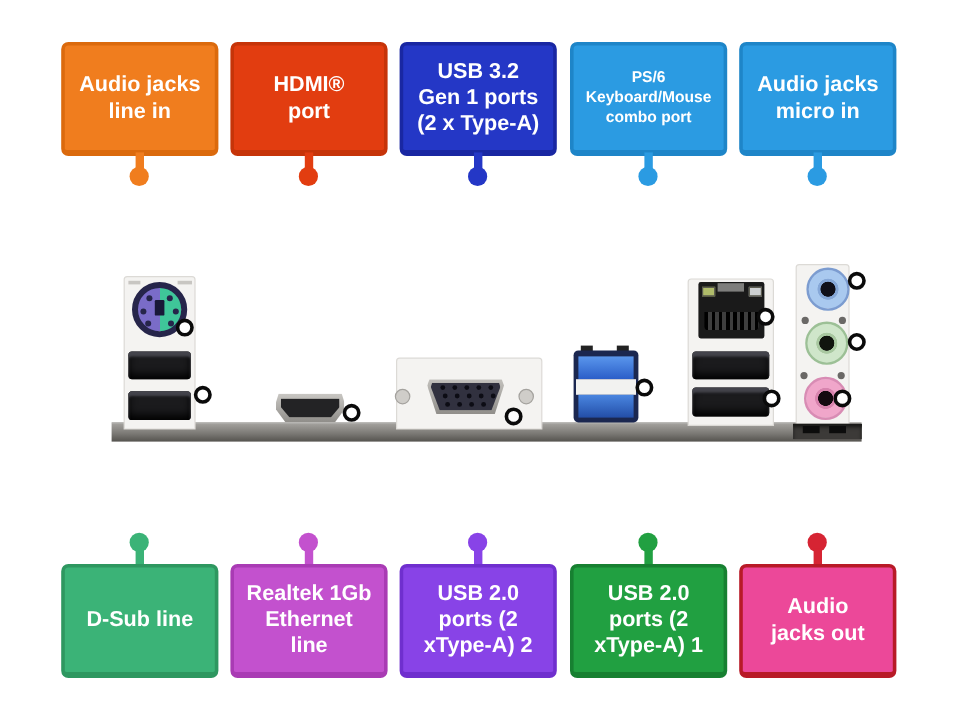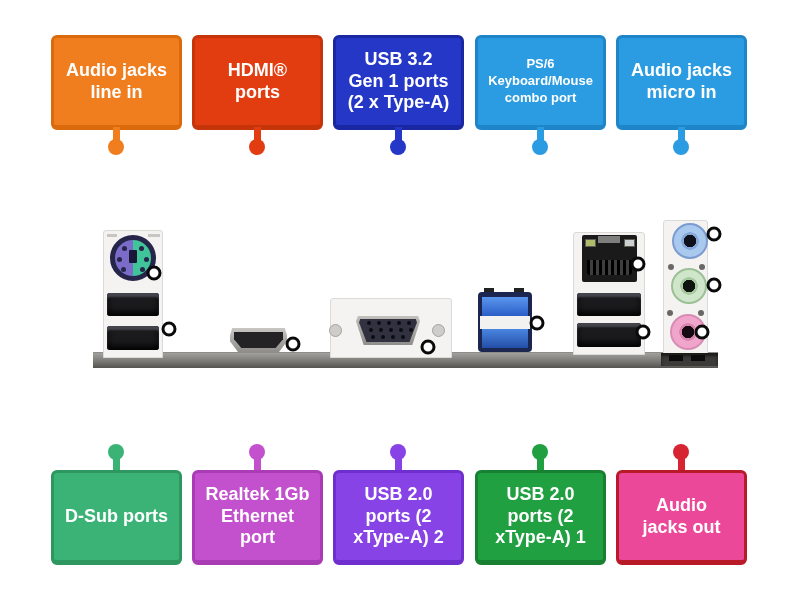--- a/index.html
+++ b/index.html
@@ -33,21 +33,21 @@
             box-shadow:inset 0 4px 2px #44444c, inset 0 -4px 7px #000;}
   .marker{position:absolute;width:9px;height:9px;background:#ffffff;
           border:3.5px solid #0a0a0a;border-radius:50%;transform:translate(-50%,-50%);cursor:pointer;z-index:5;}
 </style>
 </head>
 <body>
 
 <div class="lbox top-row" style="left: 51px; background-color: rgb(240, 125, 30); border-color: rgb(219, 106, 13);">Audio jacks
 line in</div>
 <div class="lbox top-row" style="left: 192px; background-color: rgb(226, 61, 16); border-color: rgb(198, 52, 9);">HDMI®
-ports</div>
+port</div>
 <div class="lbox top-row" style="left: 333px; background-color: rgb(36, 55, 198); border-color: rgb(25, 39, 162);">USB 3.2
 Gen 1 ports
 (2 x Type-A)</div>
 <div class="lbox top-row sm" style="left: 475px; background-color: rgb(43, 155, 226); border-color: rgb(30, 133, 200);">PS/6
 Keyboard/Mouse
 combo port</div>
 <div class="lbox top-row" style="left: 616px; background-color: rgb(43, 155, 226); border-color: rgb(30, 133, 200);">Audio jacks
 micro in</div>
 
 <div class="stem t" style="left: 113px; background-color: rgb(240, 125, 30);"></div>
@@ -145,24 +145,24 @@
 <div class="pin-dot b" style="left: 390px; background-color: rgb(136, 67, 231);"></div>
 <div class="pin-dot b" style="left: 532px; background-color: rgb(33, 160, 65);"></div>
 <div class="pin-dot b" style="left: 673px; background-color: rgb(214, 36, 51);"></div>
 
 <div class="stem b" style="left: 113px; background-color: rgb(59, 179, 119);"></div>
 <div class="stem b" style="left: 254px; background-color: rgb(195, 81, 206);"></div>
 <div class="stem b" style="left: 395px; background-color: rgb(136, 67, 231);"></div>
 <div class="stem b" style="left: 537px; background-color: rgb(33, 160, 65);"></div>
 <div class="stem b" style="left: 678px; background-color: rgb(214, 36, 51);"></div>
 
-<div class="lbox bot-row" style="left: 51px; background-color: rgb(59, 179, 119); border-color: rgb(46, 151, 96);">D-Sub ports</div>
+<div class="lbox bot-row" style="left: 51px; background-color: rgb(59, 179, 119); border-color: rgb(46, 151, 96);">D-Sub line</div>
 <div class="lbox bot-row" style="left: 192px; background-color: rgb(195, 81, 206); border-color: rgb(169, 59, 180);">Realtek 1Gb
 Ethernet
-port</div>
+line</div>
 <div class="lbox bot-row" style="left: 333px; background-color: rgb(136, 67, 231); border-color: rgb(111, 47, 206);">USB 2.0
 ports (2
 xType-A) 2</div>
 <div class="lbox bot-row" style="left: 475px; background-color: rgb(33, 160, 65); border-color: rgb(23, 128, 49);">USB 2.0
 ports (2
 xType-A) 1</div>
 <div class="lbox bot-row" style="left: 616px; background-color: #ec4899; border-color: rgb(184, 26, 39);">Audio
 jacks out</div>
 
 </body></html>

